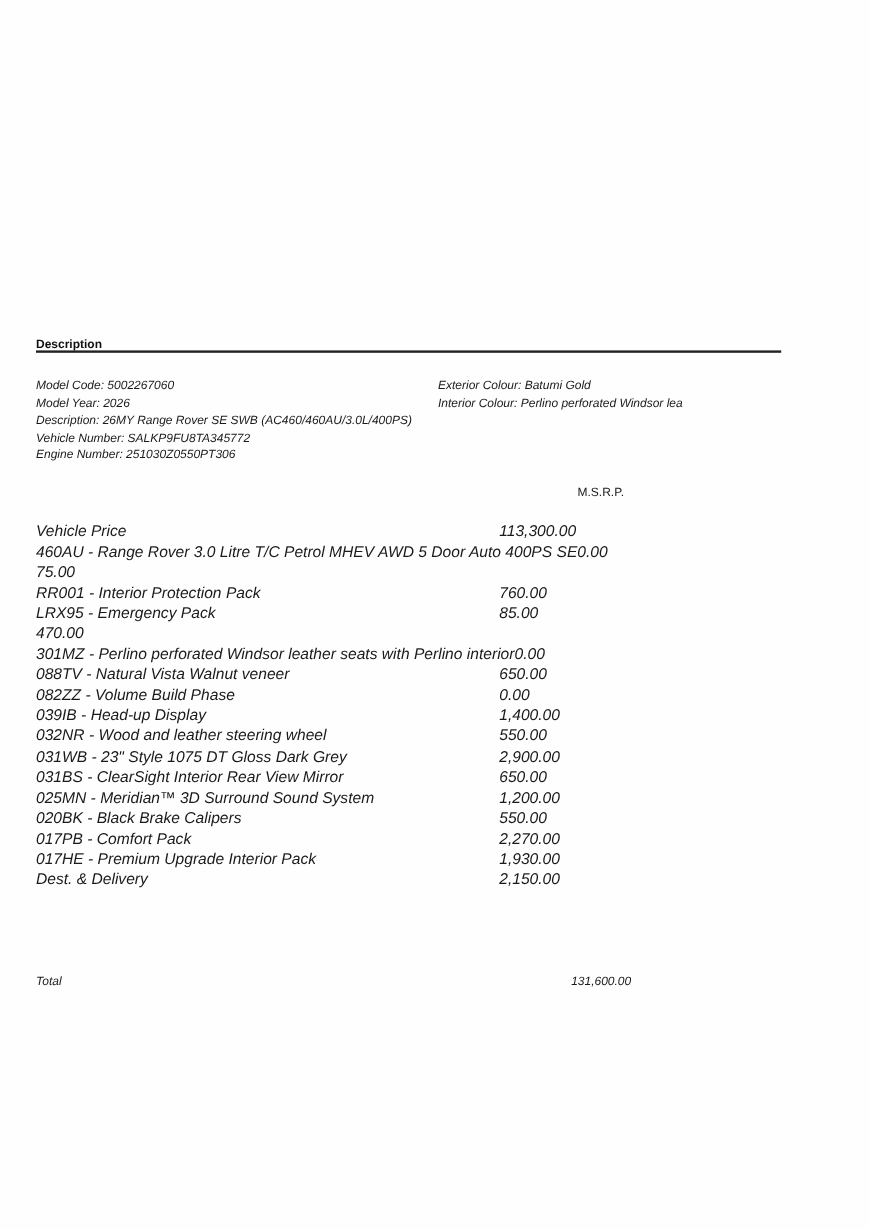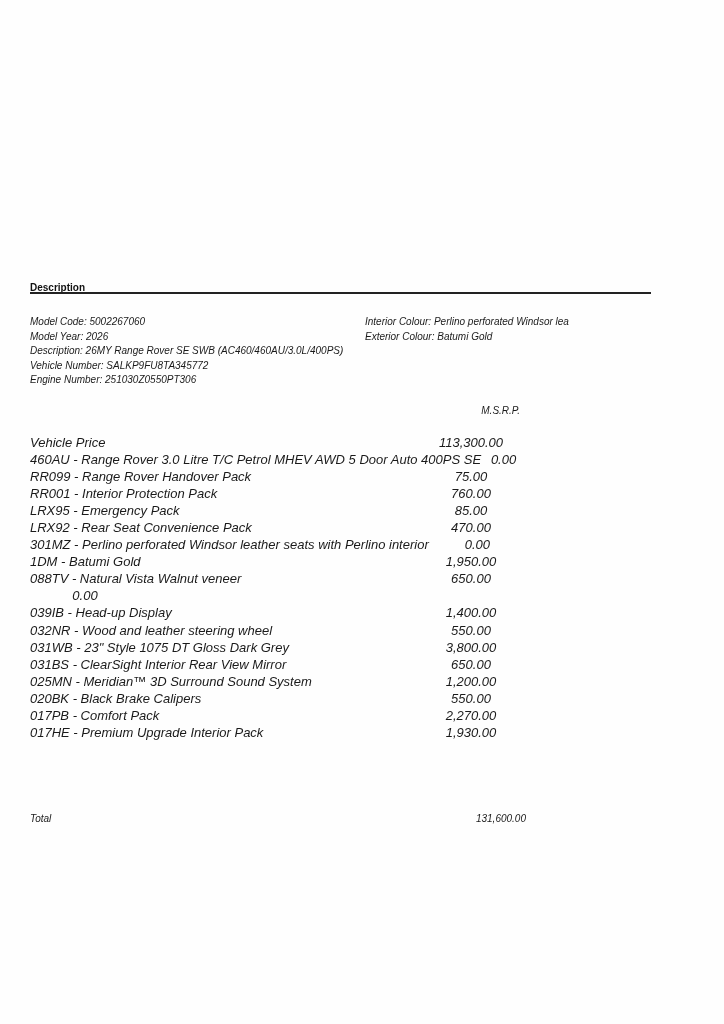--- a/index.html
+++ b/index.html
@@ -49,40 +49,39 @@
     .info.right { left: 365px; top: 315px; }
     .info-line { height: 14.6px; }
 
     .msrp-header {
       position: absolute;
       left: 420px;
       width: 100px;
       top: 405px;
       text-align: right;
       font-size: 10px;
-      font-style: italic;
       line-height: 12px;
     }
     .items {
       position: absolute;
       left: 30px;
       top: 436px;
       width: 496px;
     }
     .item-row {
       display: flex;
       justify-content: space-between;
       height: 17.05px;
       font-size: 13px;
       font-style: italic;
       line-height: 13px;
       white-space: nowrap;
     }
     .item-desc { flex: 1; }
-    .item-price { text-align: center; width: 110px; }
+    .item-price { text-align: left; width: 110px; }
 
     .total-row {
       position: absolute;
       left: 30px;
       top: 812px;
       width: 496px;
       display: flex;
       justify-content: space-between;
       font-size: 10px;
       font-style: italic;
@@ -99,77 +98,72 @@
 
   <div class="info left">
     <div class="info-line">Model Code: 5002267060</div>
     <div class="info-line">Model Year: 2026</div>
     <div class="info-line">Description: 26MY Range Rover SE SWB (AC460/460AU/3.0L/400PS)</div>
     <div class="info-line">Vehicle Number: SALKP9FU8TA345772</div>
     <div class="info-line">Engine Number: 251030Z0550PT306</div>
   </div>
 
   <div class="info right">
+    <div class="info-line">Exterior Colour: Batumi Gold</div>
     <div class="info-line">Interior Colour: Perlino perforated Windsor lea</div>
-    <div class="info-line">Exterior Colour: Batumi Gold</div>
   </div>
 
   <div class="msrp-header">M.S.R.P.</div>
 
   <div class="items">
     <div class="item-row">
         <span class="item-desc">Vehicle Price</span>
         <span class="item-price">113,300.00</span>
       </div>
     <div class="item-row">
         <span class="item-desc">460AU - Range Rover 3.0 Litre T/C Petrol MHEV AWD 5 Door Auto 400PS SE</span>
         <span class="item-price">0.00</span>
       </div>
     <div class="item-row">
-        <span class="item-desc">RR099 - Range Rover Handover Pack</span>
         <span class="item-price">75.00</span>
       </div>
     <div class="item-row">
         <span class="item-desc">RR001 - Interior Protection Pack</span>
         <span class="item-price">760.00</span>
       </div>
     <div class="item-row">
         <span class="item-desc">LRX95 - Emergency Pack</span>
         <span class="item-price">85.00</span>
       </div>
     <div class="item-row">
-        <span class="item-desc">LRX92 - Rear Seat Convenience Pack</span>
         <span class="item-price">470.00</span>
       </div>
     <div class="item-row">
         <span class="item-desc">301MZ - Perlino perforated Windsor leather seats with Perlino interior</span>
         <span class="item-price">0.00</span>
       </div>
     <div class="item-row">
-        <span class="item-desc">1DM - Batumi Gold</span>
-        <span class="item-price">1,950.00</span>
-      </div>
-    <div class="item-row">
         <span class="item-desc">088TV - Natural Vista Walnut veneer</span>
         <span class="item-price">650.00</span>
       </div>
     <div class="item-row">
+        <span class="item-desc">082ZZ - Volume Build Phase</span>
         <span class="item-price">0.00</span>
       </div>
     <div class="item-row">
         <span class="item-desc">039IB - Head-up Display</span>
         <span class="item-price">1,400.00</span>
       </div>
     <div class="item-row">
         <span class="item-desc">032NR - Wood and leather steering wheel</span>
         <span class="item-price">550.00</span>
       </div>
     <div class="item-row">
         <span class="item-desc">031WB - 23" Style 1075 DT Gloss Dark Grey</span>
-        <span class="item-price">3,800.00</span>
+        <span class="item-price">2,900.00</span>
       </div>
     <div class="item-row">
         <span class="item-desc">031BS - ClearSight Interior Rear View Mirror</span>
         <span class="item-price">650.00</span>
       </div>
     <div class="item-row">
         <span class="item-desc">025MN - Meridian™ 3D Surround Sound System</span>
         <span class="item-price">1,200.00</span>
       </div>
     <div class="item-row">
@@ -177,20 +171,24 @@
         <span class="item-price">550.00</span>
       </div>
     <div class="item-row">
         <span class="item-desc">017PB - Comfort Pack</span>
         <span class="item-price">2,270.00</span>
       </div>
     <div class="item-row">
         <span class="item-desc">017HE - Premium Upgrade Interior Pack</span>
         <span class="item-price">1,930.00</span>
       </div>
+    <div class="item-row">
+        <span class="item-desc">Dest. &amp; Delivery</span>
+        <span class="item-price">2,150.00</span>
+      </div>
   </div>
 
   <div class="total-row">
     <span>Total</span>
     <span>131,600.00</span>
   </div>
 
 </div>
 
 </body></html>

